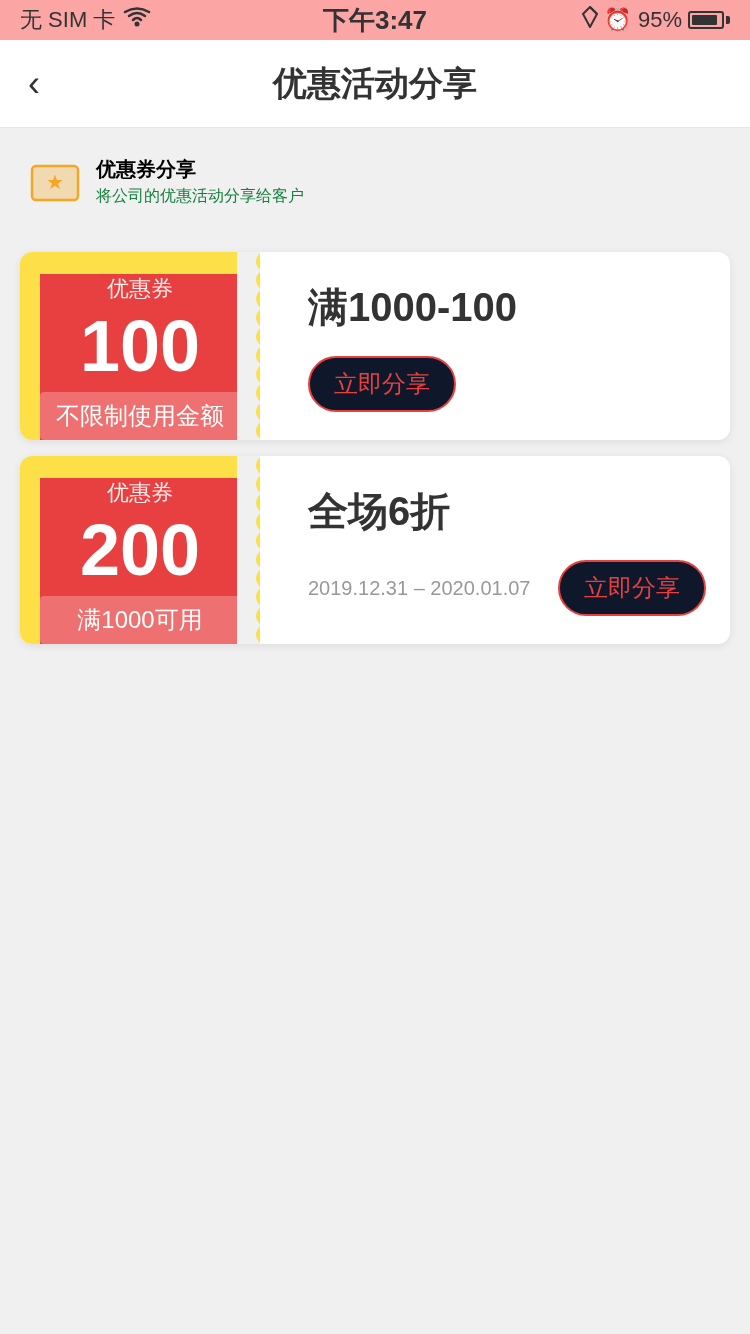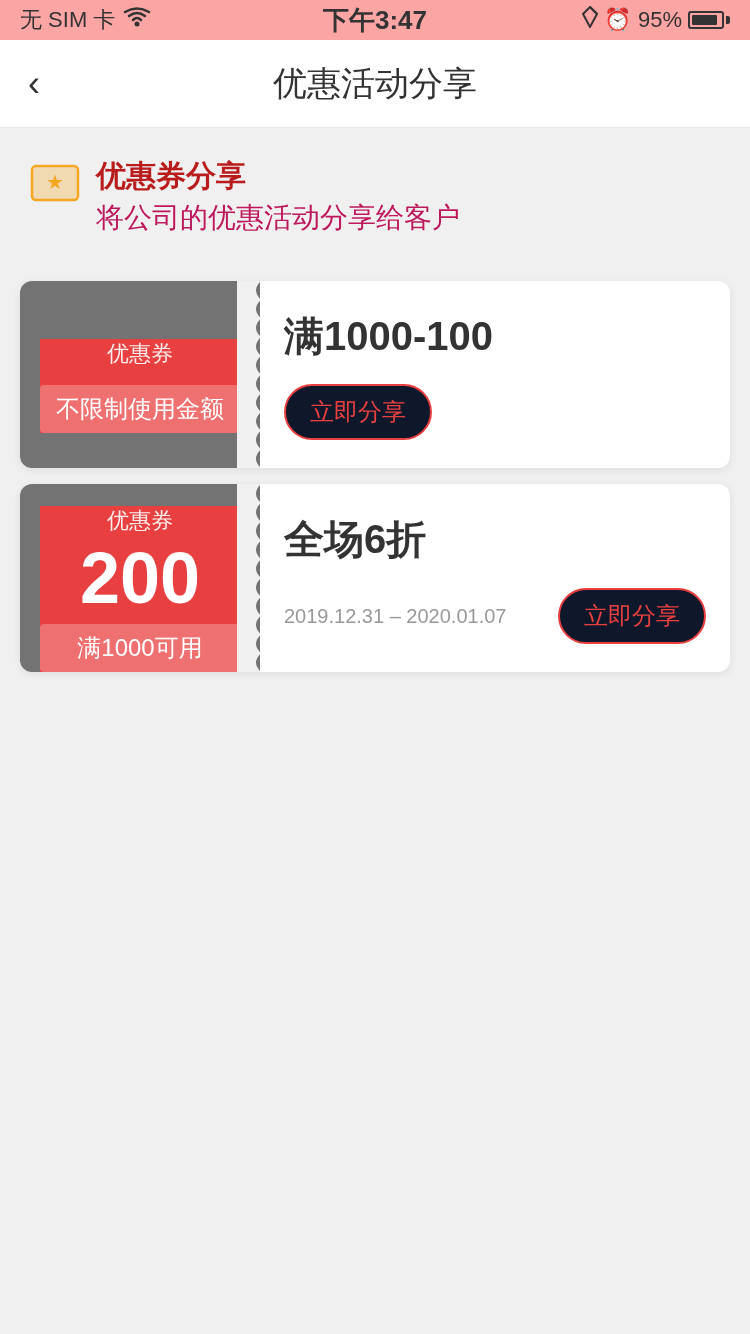--- a/index.html
+++ b/index.html
@@ -84,47 +84,47 @@
     .nav-back {
       position: absolute;
       left: 28px;
       font-size: 36px;
       color: #333;
       cursor: pointer;
       line-height: 1;
     }
     .nav-title {
       font-size: 34px;
-      font-weight: 400;
+      font-weight: 700;
       color: #333;
     }
 
     
     .section-header {
       background: #f0f0f0;
       padding: 28px 30px 18px 30px;
       display: flex;
       align-items: flex-start;
       gap: 16px;
     }
     .section-icon {
       width: 50px;
       height: 50px;
       margin-top: 2px;
       flex-shrink: 0;
     }
     .section-text .section-title {
-      font-size: 30px;
+      font-size: 20px;
       font-weight: 600;
-      color: #b91c1c;
+      color: #000000;
       line-height: 1.3;
     }
     .section-text .section-subtitle {
-      font-size: 28px;
-      color: #be185d;
+      font-size: 16px;
+      color: #15803d;
       margin-top: 4px;
     }
 
     
     .coupons-container {
       background: #f0f0f0;
       padding: 10px 0 30px 0;
     }
 
     
@@ -134,25 +134,25 @@
       border-radius: 12px;
       overflow: hidden;
       display: flex;
       box-shadow: 0 2px 8px rgba(0,0,0,0.08);
     }
 
     
     .coupon-left {
       width: 240px;
       flex-shrink: 0;
-      background: #737373;
+      background: #fde047;
       display: flex;
       flex-direction: column;
       align-items: center;
-      justify-content: center;
+      justify-content: flex-end;
       padding: 22px 16px 0 16px;
       position: relative;
     }
     .coupon-left::after {
       content: '';
       position: absolute;
       right: -1px;
       top: 0;
       height: 100%;
       width: 22px;
@@ -203,20 +203,21 @@
       text-align: center;
     }
 
     
     .coupon-right {
       flex: 1;
       padding: 28px 24px;
       display: flex;
       flex-direction: column;
       justify-content: space-between;
+      margin-left: 24px;
     }
     .coupon-name {
       font-size: 40px;
       font-weight: 600;
       color: #333;
       margin-bottom: 20px;
     }
     .coupon-meta {
       display: flex;
       align-items: center;
@@ -299,20 +300,21 @@
 <div class="coupons-container">
 
   <div class="coupon-card">
     <div class="coupon-left" style="position:relative;overflow:hidden;">
 
       <svg style="position:absolute;right:-1px;top:0;height:100%;width:24px;z-index:2;" preserveAspectRatio="none" viewBox="0 0 24 200" xmlns="http://www.w3.org/2000/svg">
         <path d="M24,0 Q14,10 24,20 Q14,30 24,40 Q14,50 24,60 Q14,70 24,80 Q14,90 24,100 Q14,110 24,120 Q14,130 24,140 Q14,150 24,160 Q14,170 24,180 Q14,190 24,200 L0,200 L0,0 Z" fill="#f0f0f0"></path>
       </svg>
       <div class="coupon-left-inner">
         <div class="coupon-type">优惠券</div>
+        <div class="coupon-value">100</div>
         <div class="coupon-condition">不限制使用金额</div>
       </div>
     </div>
     <div class="coupon-right">
       <div class="coupon-name">满1000-100</div>
       <div class="coupon-meta">
         <button class="share-btn">立即分享</button>
       </div>
     </div>
   </div>

